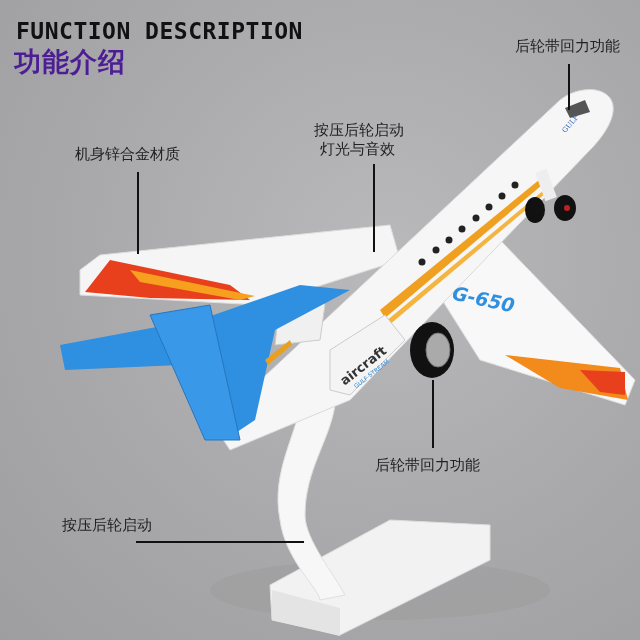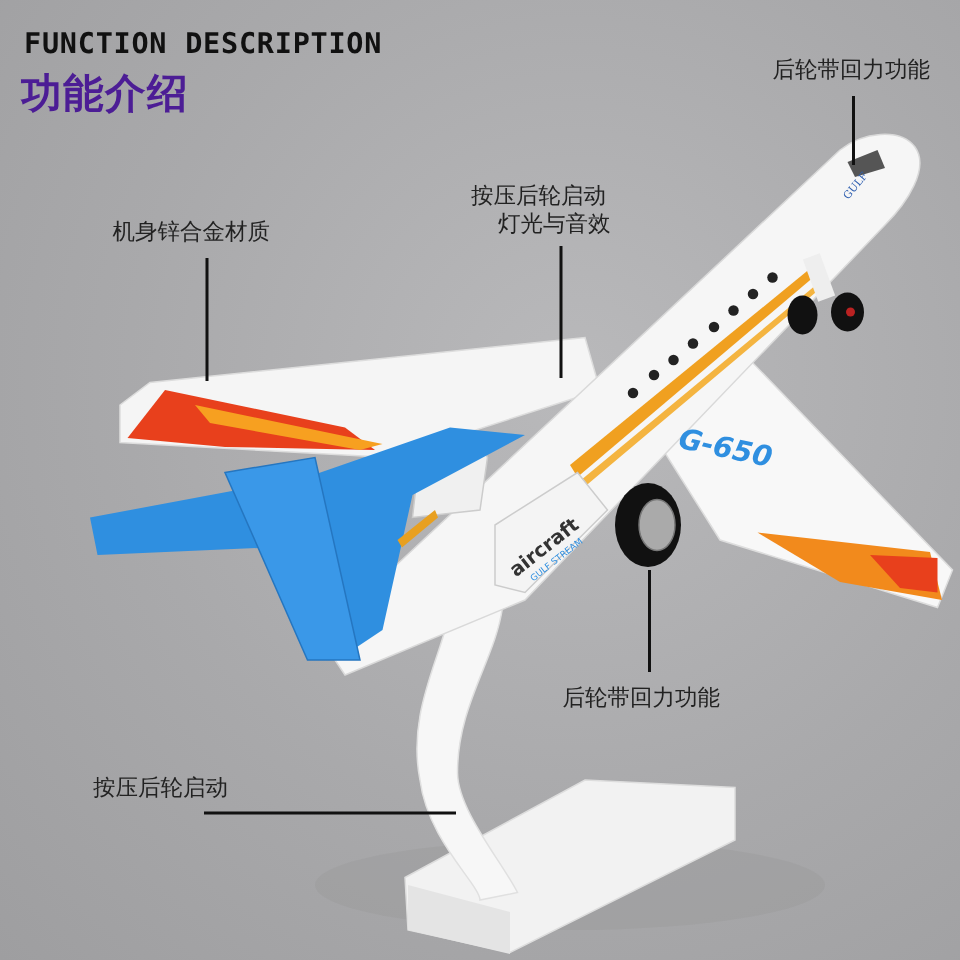--- a/index.html
+++ b/index.html
@@ -1,20 +1,20 @@
 <!DOCTYPE html>
 <html><head>
 <meta charset="utf-8">
 <style>
   html, body { margin:0; padding:0; }
   body { width:640px; height:640px; overflow:hidden; position:relative;
     background: radial-gradient(ellipse at 60% 40%, #b9b9bb 0%, #a9a9ab 55%, #9e9ea0 100%);
     font-family: "DejaVu Sans", sans-serif; color:#1a1a1a; }
   .abs { position:absolute; }
-  .title-en { left:16px; top:18px; font-family:"DejaVu Sans Mono", monospace; font-size:19px; font-weight:bold; letter-spacing:0.5px; color:#111; }
+  .title-en { left:16px; top:18px; font-family:"DejaVu Sans Mono", monospace; font-size:23px; font-weight:bold; letter-spacing:0.5px; color:#111; }
   .title-zh { left:14px; top:44px; font-size:27px; font-weight:bold; color:#4c1d95; letter-spacing:1px; }
   .label { font-size:15px; color:#222; white-space:nowrap; line-height:20px; }
   .line { background:#111; }
   svg { position:absolute; left:0; top:0; }
 </style>
 </head>
 <body>
 
 <svg width="640" height="640" viewBox="0 0 640 640">
 
@@ -89,20 +89,20 @@
 <div class="abs title-en">FUNCTION DESCRIPTION</div>
 <div class="abs title-zh">功能介绍</div>
 
 <div class="abs label" style="left:515px;top:36px;">后轮带回力功能</div>
 <div class="abs line" style="left:568px;top:64px;width:2px;height:46px;"></div>
 
 <div class="abs label" style="left:75px;top:144px;text-align:right;">机身锌合金材质</div>
 <div class="abs line" style="left:137px;top:172px;width:2px;height:82px;"></div>
 
 <div class="abs label" style="left:314px;top:120px;">按压后轮启动</div>
-<div class="abs label" style="left:332px;top:139px;">灯光与音效</div>
+<div class="abs label" style="left:320px;top:139px;">灯光与音效</div>
 <div class="abs line" style="left:373px;top:164px;width:2px;height:88px;"></div>
 
 <div class="abs label" style="left:375px;top:455px;">后轮带回力功能</div>
 <div class="abs line" style="left:432px;top:380px;width:2px;height:68px;"></div>
 
 <div class="abs label" style="left:62px;top:515px;">按压后轮启动</div>
 <div class="abs line" style="left:136px;top:541px;width:168px;height:2px;"></div>
 
 </body></html>

